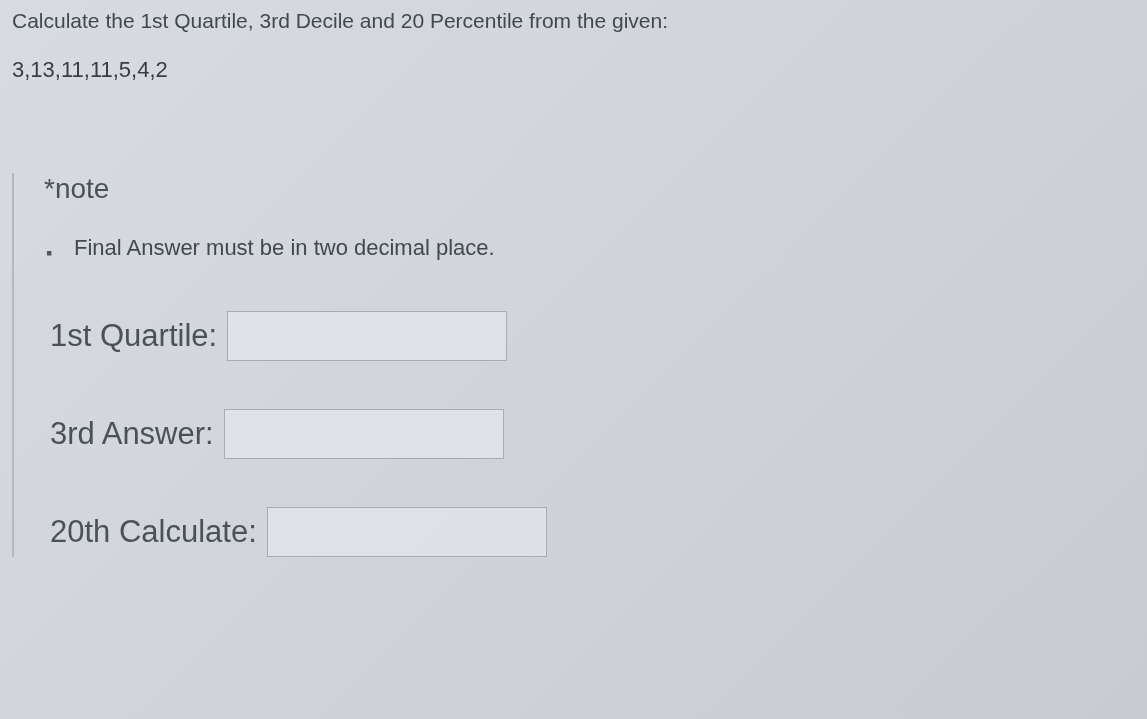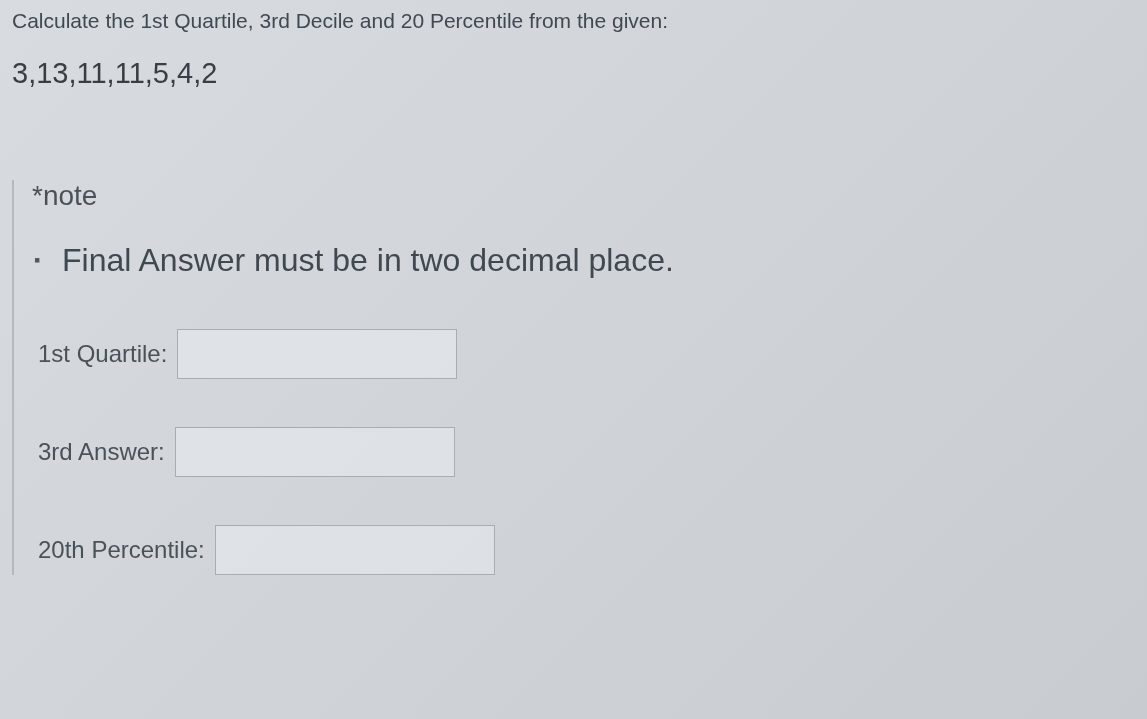--- a/index.html
+++ b/index.html
@@ -19,61 +19,61 @@
     .question-container {
       padding: 0;
     }
     .question-text {
       font-size: 21px;
       color: #404850;
       line-height: 1.4;
       margin-bottom: 22px;
     }
     .data-values {
-      font-size: 29px;
+      font-size: 22px;
       color: #383e44;
       font-weight: 400;
       margin-bottom: 90px;
     }
     .border-left {
       border-left: 2px solid #b5b9bd;
-      padding-left: 18px;
+      padding-left: 30px;
       margin-left: 0;
     }
     .note-label {
       font-size: 28px;
       color: #4a5258;
       margin-bottom: 30px;
     }
     .note-list {
       list-style: none;
       padding-left: 30px;
       margin-bottom: 50px;
     }
     .note-list li {
-      font-size: 32px;
+      font-size: 22px;
       color: #404850;
       position: relative;
     }
     .note-list li::before {
       content: "▪";
       position: absolute;
       left: -28px;
       font-size: 18px;
       top: 8px;
       color: #505860;
     }
     .answer-row {
       display: flex;
       align-items: center;
       margin-bottom: 48px;
       padding-left: 6px;
     }
     .answer-label {
-      font-size: 24px;
+      font-size: 31px;
       color: #4a5258;
       margin-right: 10px;
     }
     .answer-input {
       width: 280px;
       height: 50px;
       border: 1.5px solid #a8adb3;
       background: rgba(235, 238, 241, 0.5);
       font-size: 24px;
       padding: 6px 10px;
@@ -96,17 +96,17 @@
       <span class="answer-label">1st Quartile:</span>
       <input type="text" class="answer-input" value="" style="">
     </div>
 
     <div class="answer-row">
       <span class="answer-label">3rd Answer:</span>
       <input type="text" class="answer-input" value="" style="">
     </div>
 
     <div class="answer-row">
-      <span class="answer-label">20th Percentile:</span>
+      <span class="answer-label">20th Calculate:</span>
       <input type="text" class="answer-input" value="" style="">
     </div>
   </div>
 </div>
 
 </body></html>

